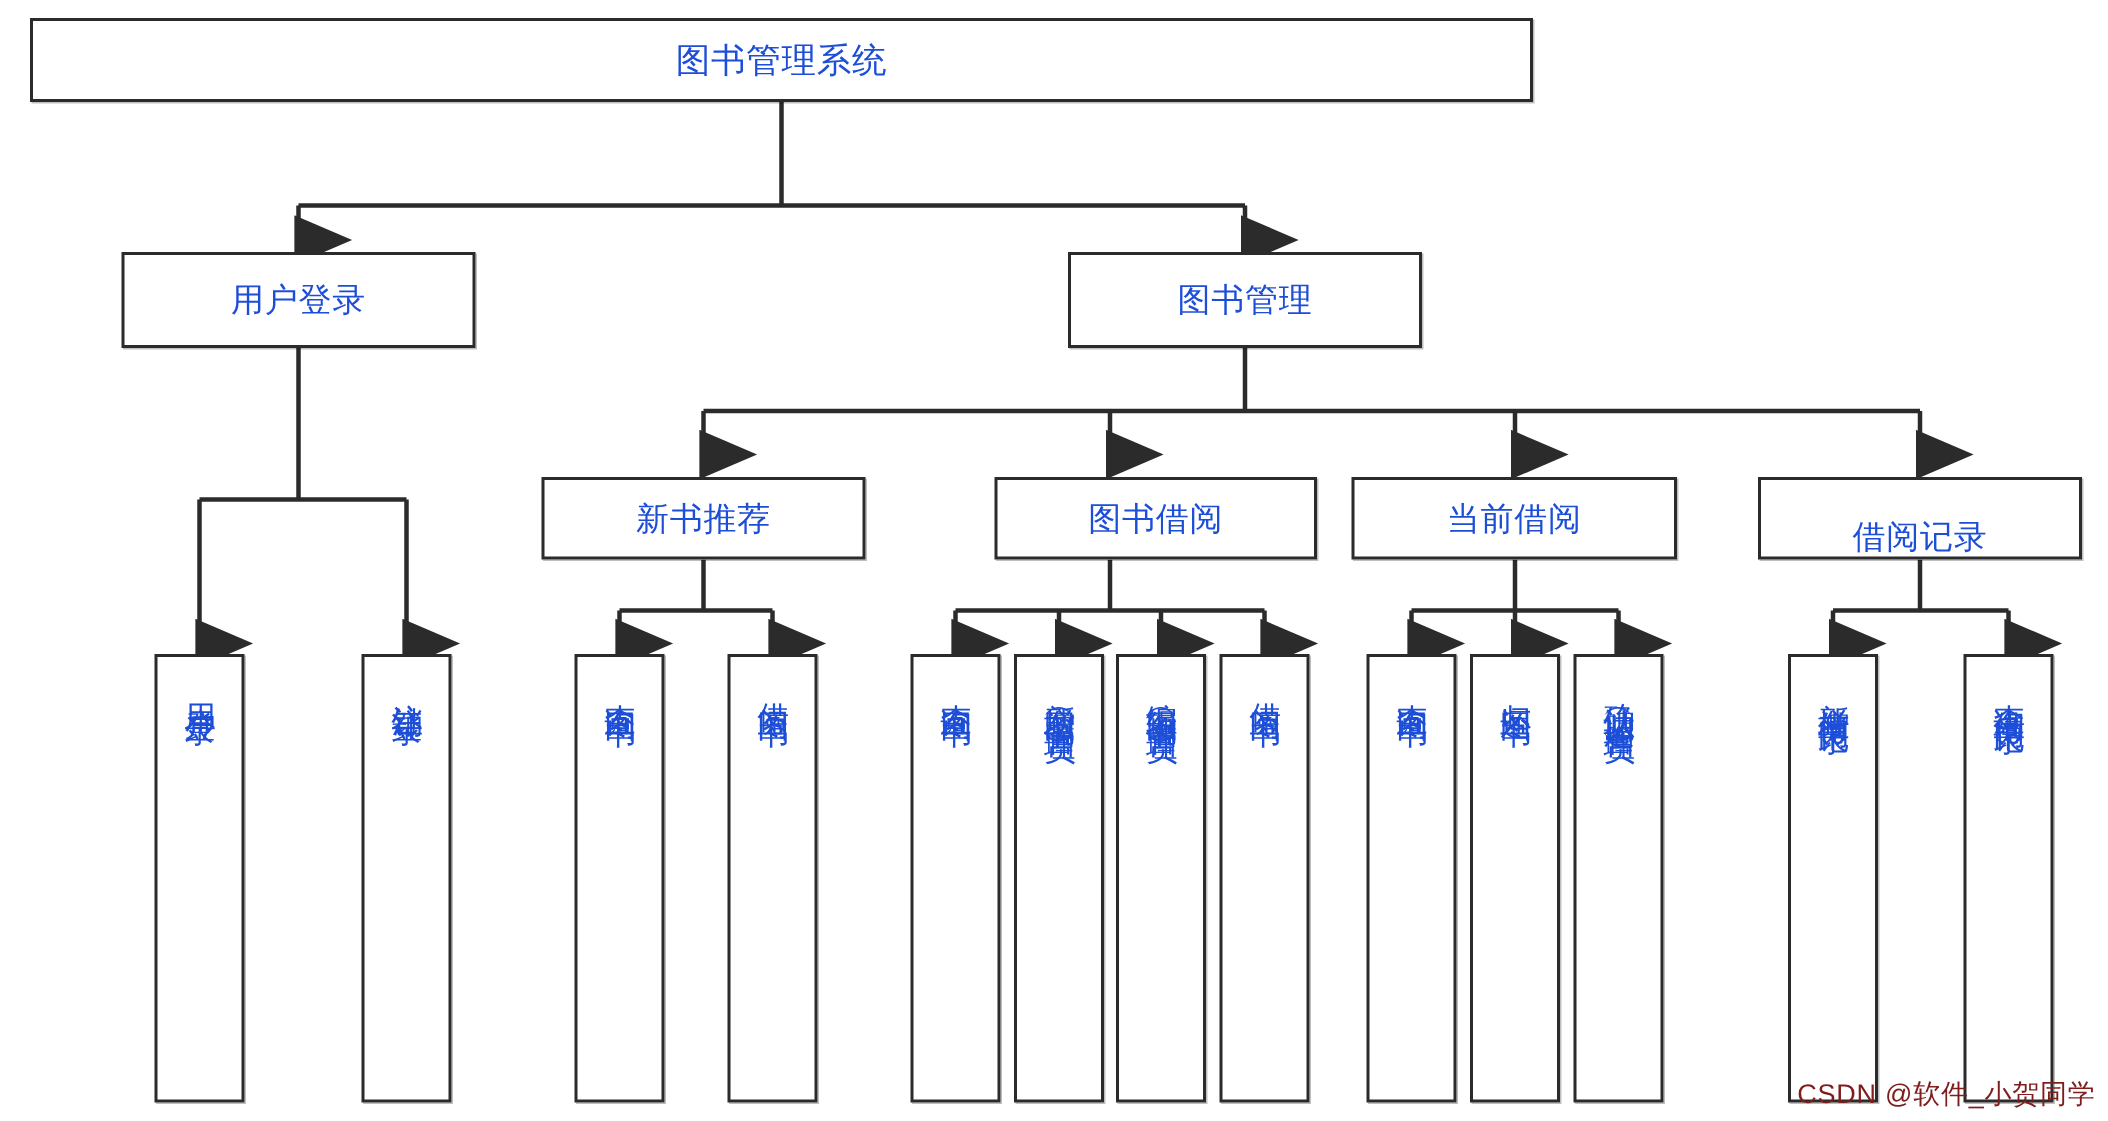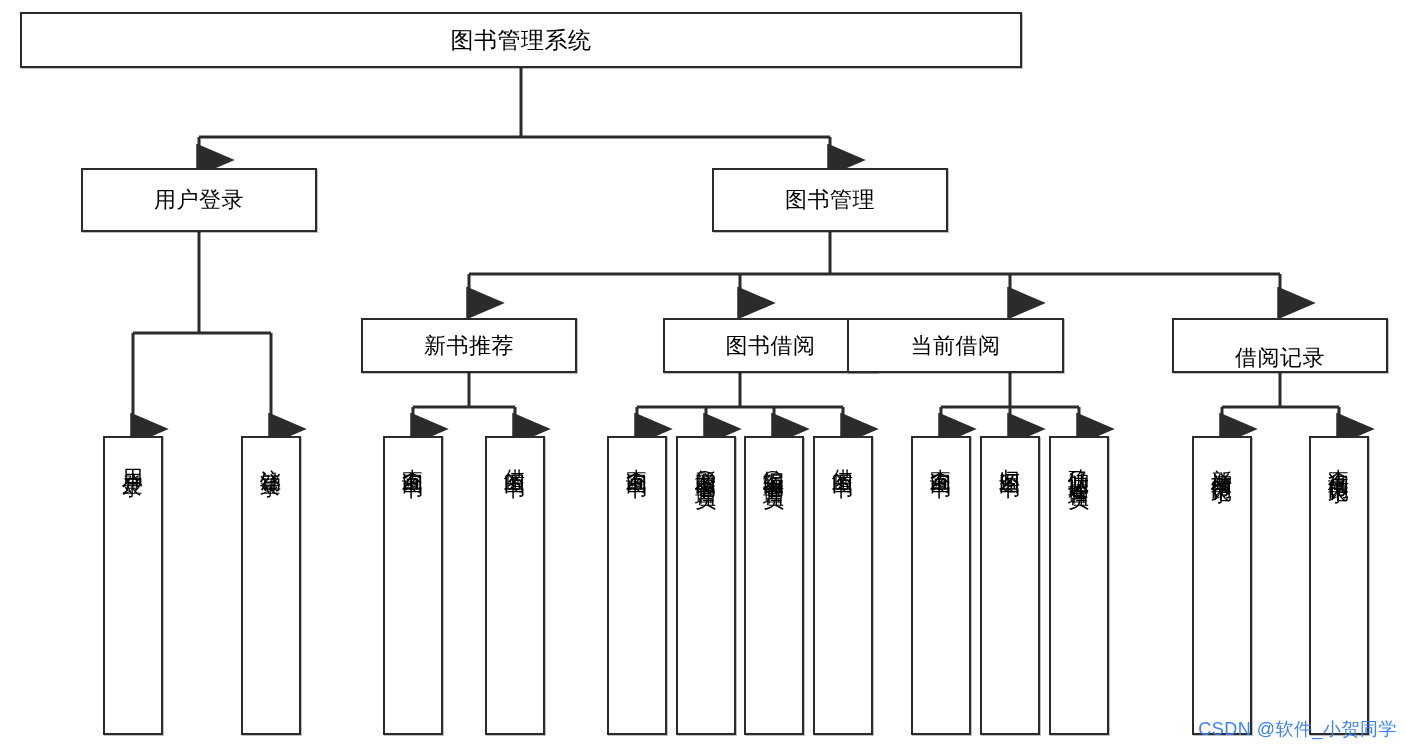--- a/index.html
+++ b/index.html
@@ -34,21 +34,21 @@
     border: 2.5px solid #2b2b2b;
     display: flex;
     align-items: center;
     justify-content: center;
     box-shadow: 1px 1px 0 rgba(0,0,0,0.25);
     z-index: 2;
   }
   .node .label {
     font-size: 22px;
     line-height: 1.25;
-    color: #000000;
+    color: #1d4ed8;
     letter-spacing: 0.5px;
     text-align: center;
     white-space: nowrap;
   }
   .node.vertical {
     align-items: flex-start;
     padding-top: 14px;
   }
   .node.vertical .label {
     writing-mode: vertical-rl;
@@ -57,21 +57,21 @@
     letter-spacing: 3px;
     font-size: 21px;
     line-height: 1;
   }
   .node.root .label { font-size: 23px; }
   #watermark {
     position: absolute;
     right: 8px;
     bottom: 6px;
     font-size: 18px;
-    color: #3b82f6;
+    color: #7f1d1d;
     letter-spacing: 0.5px;
     z-index: 5;
     white-space: nowrap;
   }
 </style>
 </head>
 <body>
 
 <div id="diagram-root">
 
@@ -138,21 +138,21 @@
   </div>
 
   <div class="node" style="left:361px; top:318px; width:216px; height:55px;">
     <span class="label">新书推荐</span>
   </div>
 
   <div class="node" style="left:663px; top:318px; width:215px; height:55px;">
     <span class="label">图书借阅</span>
   </div>
 
-  <div class="node" style="left:847px; top:318px; width:217px; height:55px;">
+  <div class="node" style="left:901px; top:318px; width:217px; height:55px;">
     <span class="label">当前借阅</span>
   </div>
 
   <div class="node" style="left:1172px; top:318px; width:216px; height:55px;align-items:flex-end;">
     <span class="label">借阅记录</span>
   </div>
 
   <div class="node vertical" style="left:103px; top:436px; width:60px; height:299px;">
     <span class="label">用户登录</span>
   </div>

